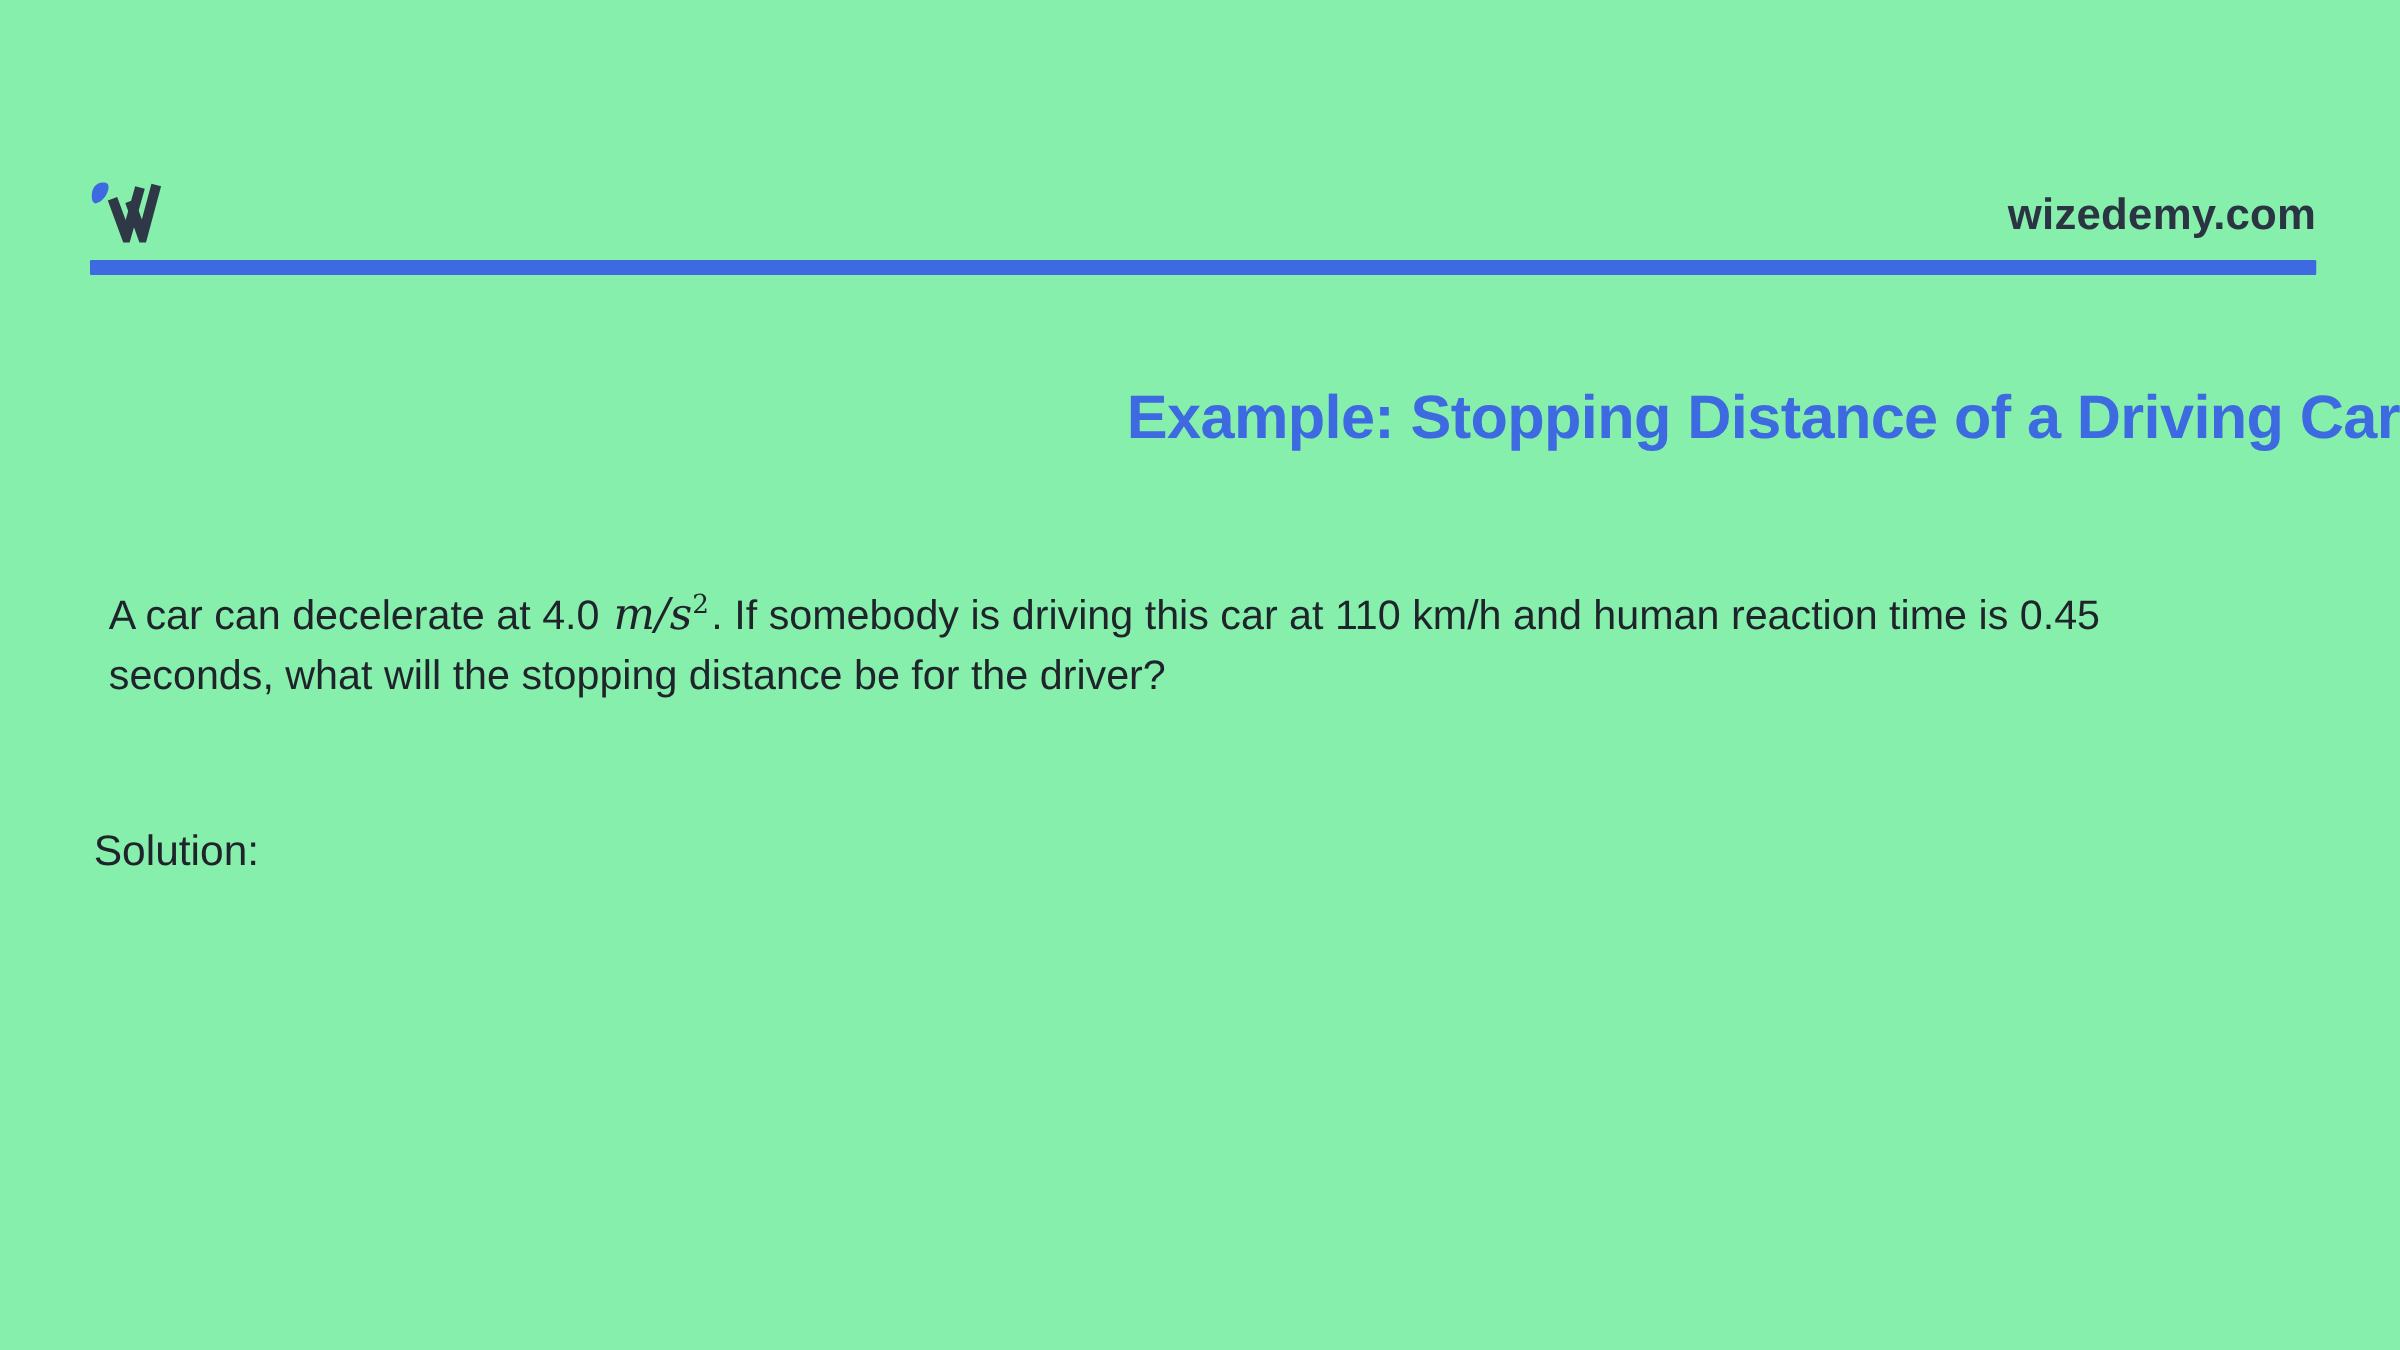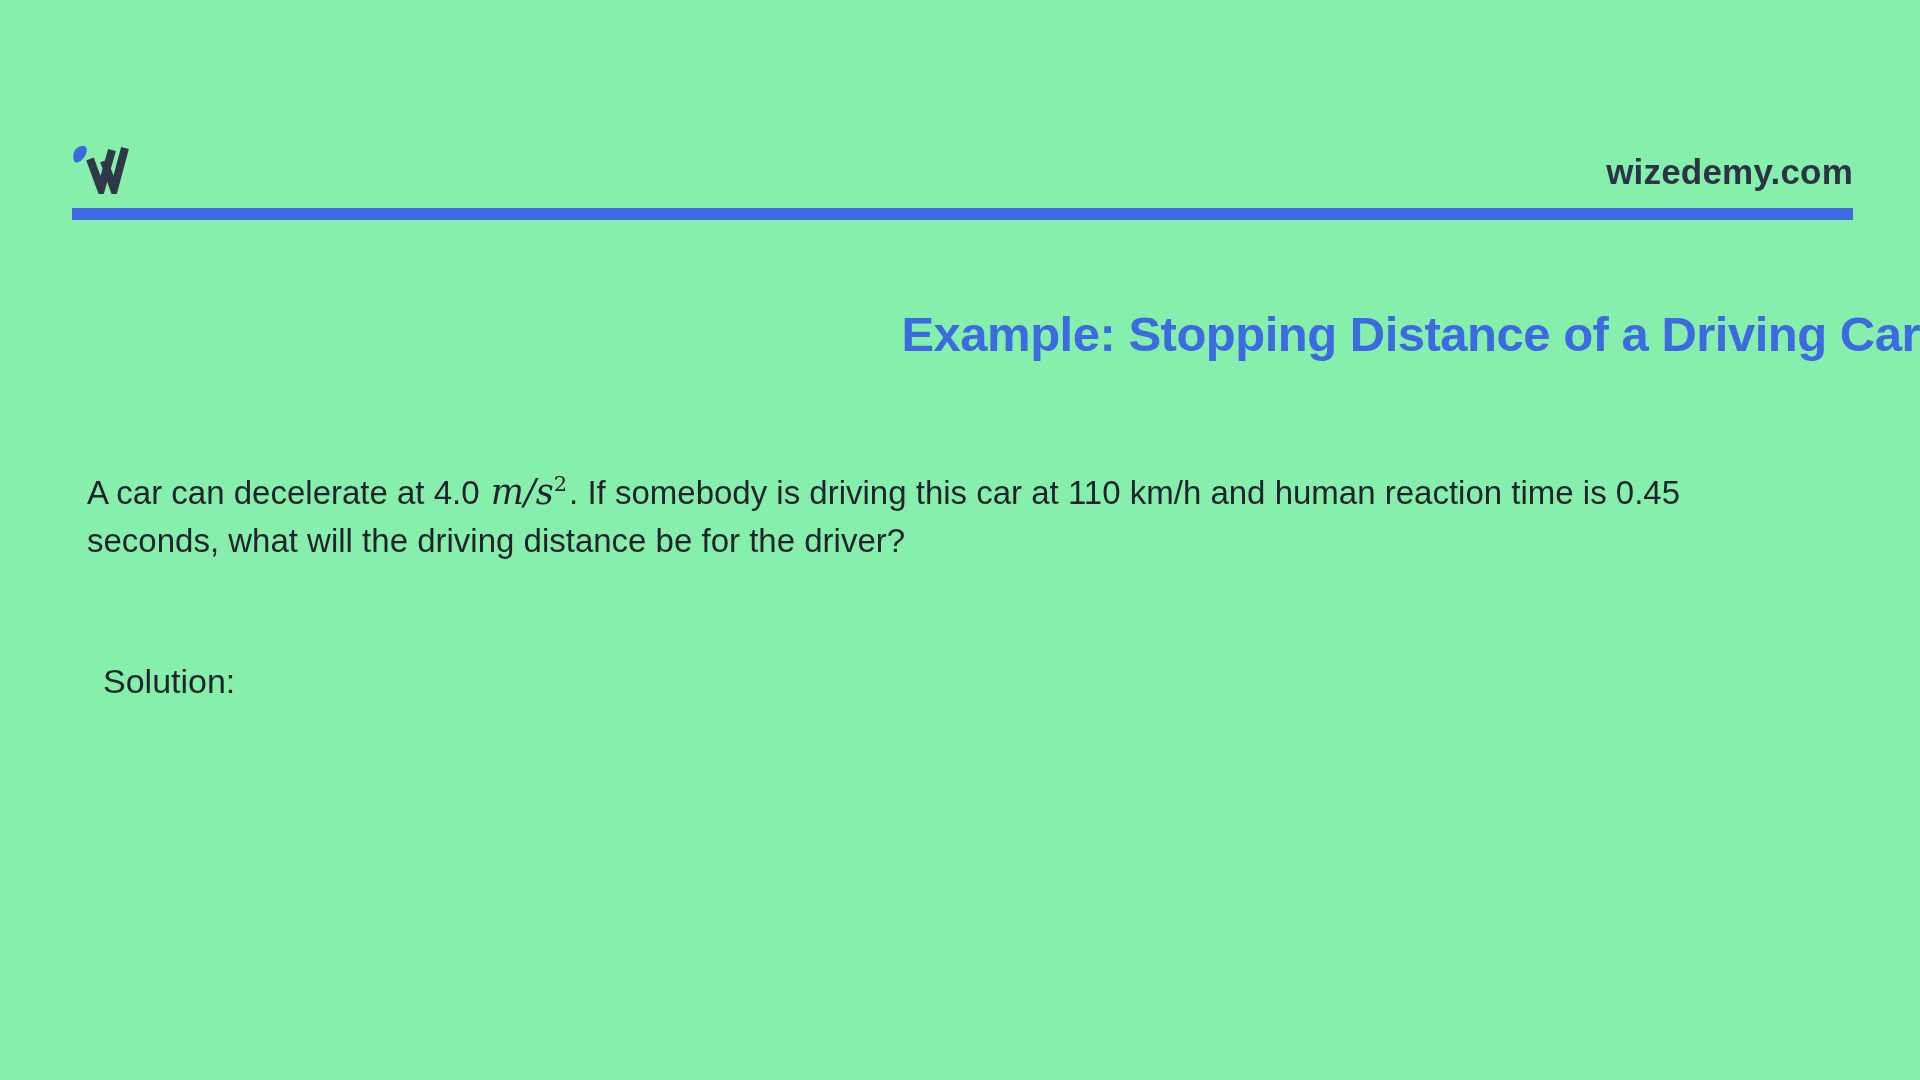--- a/index.html
+++ b/index.html
@@ -87,21 +87,20 @@
   }
 
   
   .solution {
     position: absolute;
     left: 75px;
     top: 662px;
     font-size: 34px;
     font-weight: 400;
     color: #1f232a;
-    margin-left: 28px;
   }
 </style>
 </head>
 <body>
 
 <div class="page">
 
   <div class="logo">
     <svg viewBox="0 0 68 50" width="68" height="50" aria-hidden="true">
 
@@ -111,18 +110,18 @@
       <path d="M33,17 L43,45 L54,4" fill="none" stroke="#2F3847" stroke-width="8" stroke-linecap="butt" stroke-linejoin="miter"></path>
     </svg>
   </div>
   <div class="site-name">wizedemy.com</div>
   <div class="header-rule"></div>
 
   <h1 class="slide-title">Example: Stopping Distance of a Driving Car</h1>
 
   <p class="problem">
       <span class="problem-line"><span>A car can decelerate at 4.0 </span><span class="math"><span>m/s</span><sup>2</sup></span><span>. If somebody is driving this car at 110 km/h and human reaction time is 0.45</span></span>
-      <span class="problem-line">seconds, what will the driving distance be for the driver?</span>
+      <span class="problem-line">seconds, what will the stopping distance be for the driver?</span>
     </p>
 
   <div class="solution">Solution:</div>
 
 </div>
 
 </body></html>

